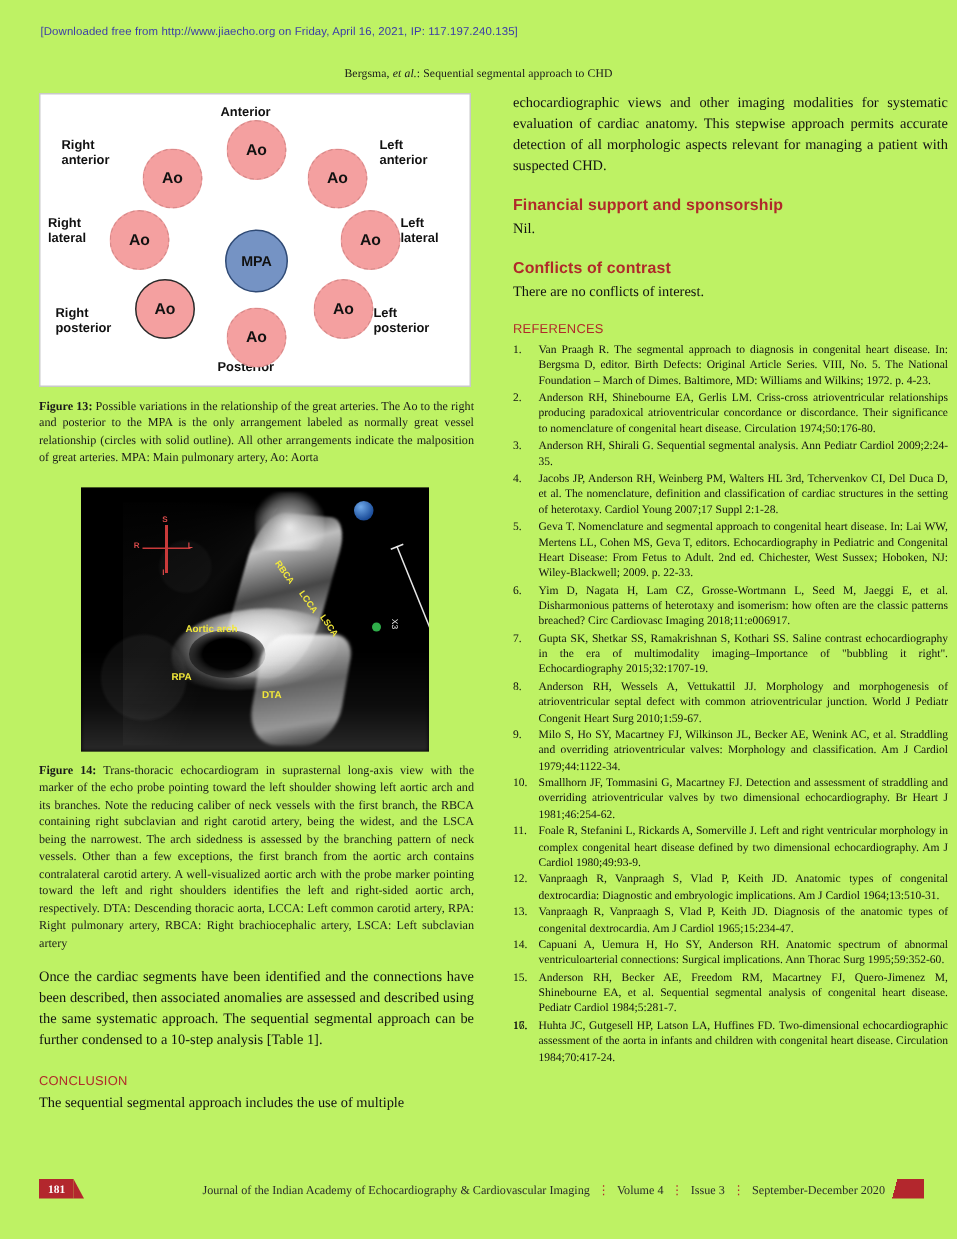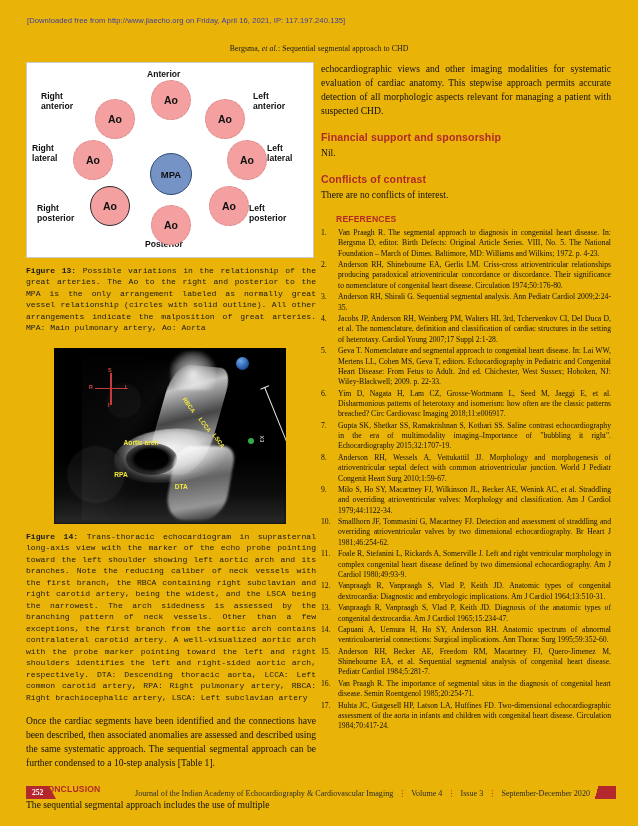--- a/index.html
+++ b/index.html
@@ -12,21 +12,21 @@
     height: 826px;
     position: relative;
     font-family: "Liberation Serif", serif;
     color: #1a1a1a;
     overflow: hidden;
   }
 
   .page {
     position: absolute;
     inset: 0;
-    background: #eab308;
+    background: #bef264;
     padding-left: 40px;
   }
 
   
   .dl-banner {
     position: absolute;
     left: 27px;
     top: 16px;
     font-family: "Liberation Sans", sans-serif;
     font-size: 7.6px;
@@ -49,21 +49,21 @@
   }
   .running-head i { font-style: italic; }
 
   
   .col {
     position: absolute;
     top: 62px;
     width: 290px;
   }
   .col-left  { left: 26px; }
-  .col-right { left: 321px; }
+  .col-right { left: 342px; }
 
   
   .fig13-box {
     position: relative;
     width: 288px;
     height: 196px;
     border: 1px solid #c9c9c9;
     background: #fff;
     box-sizing: border-box;
   }
@@ -103,21 +103,21 @@
     font-size: 8.6px;
     font-weight: 600;
     color: #111;
     line-height: 1.22;
     white-space: pre-line;
   }
 
   
   .caption {
     margin-top: 7px;
-    font-family: Liberation Mono, monospace;
+    font-family: Liberation Serif, serif;
     font-size: 8.1px;
     line-height: 1.42;
     text-align: justify;
     color: #1a1a1a;
   }
   .caption b { font-weight: 700; }
 
   
   .fig14-wrap {
     margin-top: 14px;
@@ -300,23 +300,23 @@
   .head-red {
     font-family: "Liberation Sans", sans-serif;
     font-weight: 700;
     font-size: 10.6px;
     color: #b02a2a;
     margin: 13px 0 3px 0;
     letter-spacing: 0.01em;
   }
   .head-smallcaps {
     font-family: "Liberation Sans", sans-serif;
-    font-weight: 700;
+    font-weight: 400;
     color: #b02a2a;
-    margin: 14px 0 4px 15px;
+    margin: 14px 0 4px 0;
     font-size: 8.6px;
     letter-spacing: 0.02em;
     text-transform: uppercase;
   }
 
   
   .refs {
     margin: 2px 0 0 0;
     padding: 0;
     list-style: none;
@@ -498,27 +498,27 @@
       <li><span class="num">6.</span><span>Yim D, Nagata H, Lam CZ, Grosse-Wortmann L, Seed M, Jaeggi E, et al. Disharmonious patterns of heterotaxy and isomerism: how often are the classic patterns breached? Circ Cardiovasc Imaging 2018;11:e006917.</span></li>
       <li><span class="num">7.</span><span>Gupta SK, Shetkar SS, Ramakrishnan S, Kothari SS. Saline contrast echocardiography in the era of multimodality imaging–Importance of "bubbling it right". Echocardiography 2015;32:1707-19.</span></li>
       <li><span class="num">8.</span><span>Anderson RH, Wessels A, Vettukattil JJ. Morphology and morphogenesis of atrioventricular septal defect with common atrioventricular junction. World J Pediatr Congenit Heart Surg 2010;1:59-67.</span></li>
       <li><span class="num">9.</span><span>Milo S, Ho SY, Macartney FJ, Wilkinson JL, Becker AE, Wenink AC, et al. Straddling and overriding atrioventricular valves: Morphology and classification. Am J Cardiol 1979;44:1122-34.</span></li>
       <li><span class="num">10.</span><span>Smallhorn JF, Tommasini G, Macartney FJ. Detection and assessment of straddling and overriding atrioventricular valves by two dimensional echocardiography. Br Heart J 1981;46:254-62.</span></li>
       <li><span class="num">11.</span><span>Foale R, Stefanini L, Rickards A, Somerville J. Left and right ventricular morphology in complex congenital heart disease defined by two dimensional echocardiography. Am J Cardiol 1980;49:93-9.</span></li>
       <li><span class="num">12.</span><span>Vanpraagh R, Vanpraagh S, Vlad P, Keith JD. Anatomic types of congenital dextrocardia: Diagnostic and embryologic implications. Am J Cardiol 1964;13:510-31.</span></li>
       <li><span class="num">13.</span><span>Vanpraagh R, Vanpraagh S, Vlad P, Keith JD. Diagnosis of the anatomic types of congenital dextrocardia. Am J Cardiol 1965;15:234-47.</span></li>
       <li><span class="num">14.</span><span>Capuani A, Uemura H, Ho SY, Anderson RH. Anatomic spectrum of abnormal ventriculoarterial connections: Surgical implications. Ann Thorac Surg 1995;59:352-60.</span></li>
       <li><span class="num">15.</span><span>Anderson RH, Becker AE, Freedom RM, Macartney FJ, Quero-Jimenez M, Shinebourne EA, et al. Sequential segmental analysis of congenital heart disease. Pediatr Cardiol 1984;5:281-7.</span></li>
-      <li><span class="num">16.</span><span>Van Praagh R. The importance of segmental situs in the diagnosis of congenital heart disease. Semin Roentgenol 1985;20:254-71.</span></li>
+      <li><span class="num">16.</span></li>
       <li><span class="num">17.</span><span>Huhta JC, Gutgesell HP, Latson LA, Huffines FD. Two-dimensional echocardiographic assessment of the aorta in infants and children with congenital heart disease. Circulation 1984;70:417-24.</span></li>
     </ol>
   </div>
 
   <div class="footer">
-    <div class="pagenum">252</div>
+    <div class="pagenum">181</div>
     <div class="slash"></div>
     <div class="ftext">
       <span>Journal of the Indian Academy of Echocardiography &amp; Cardiovascular Imaging</span>
       <span class="sep">⋮</span>
       <span>Volume 4</span>
       <span class="sep">⋮</span>
       <span>Issue 3</span>
       <span class="sep">⋮</span>
       <span>September-December 2020</span>
     </div>

